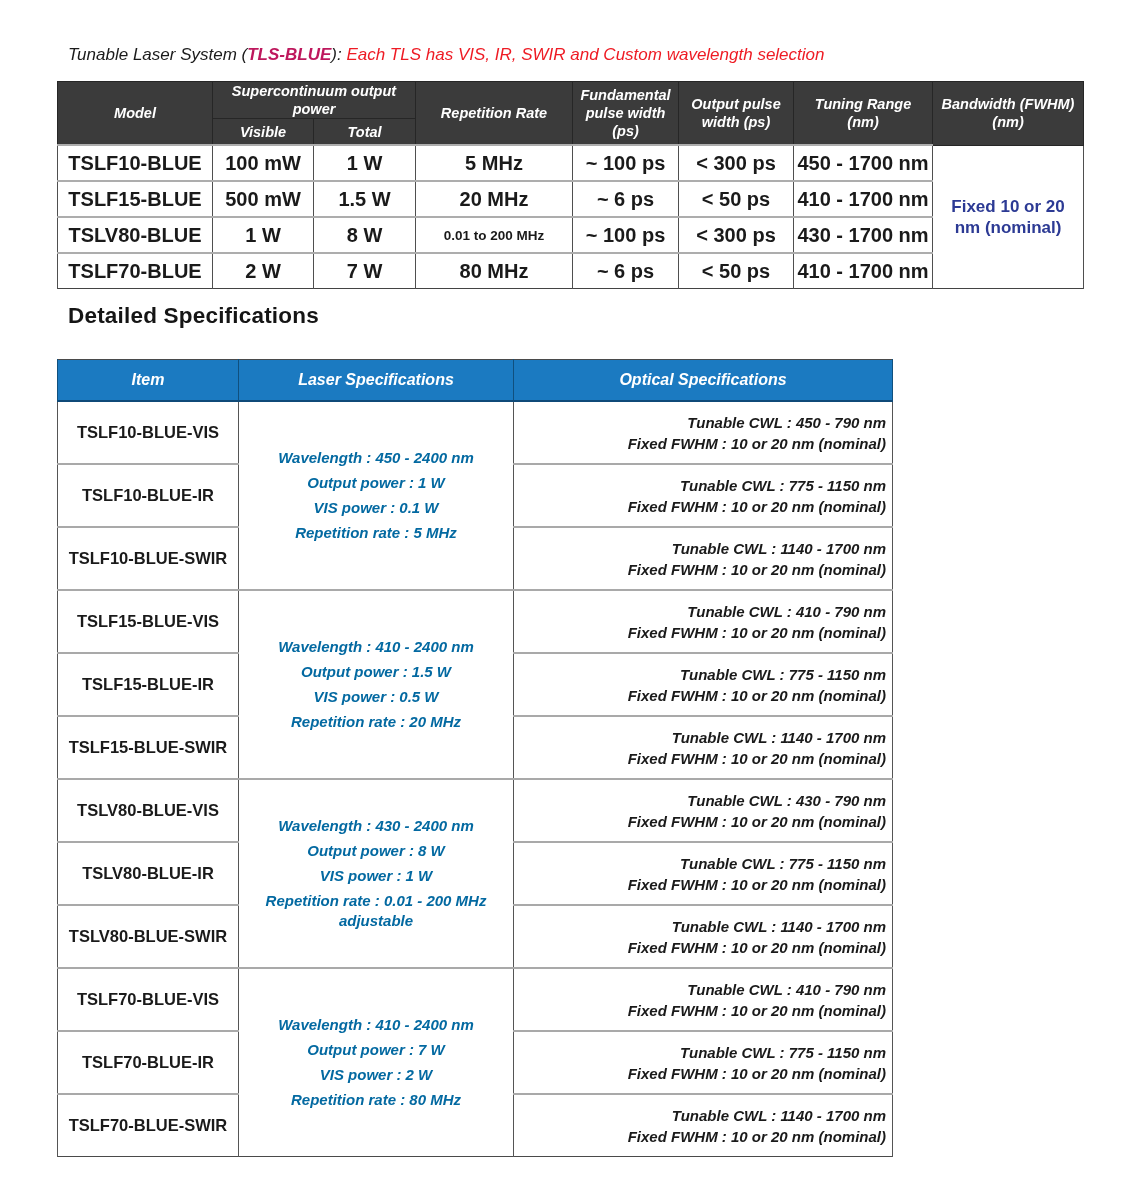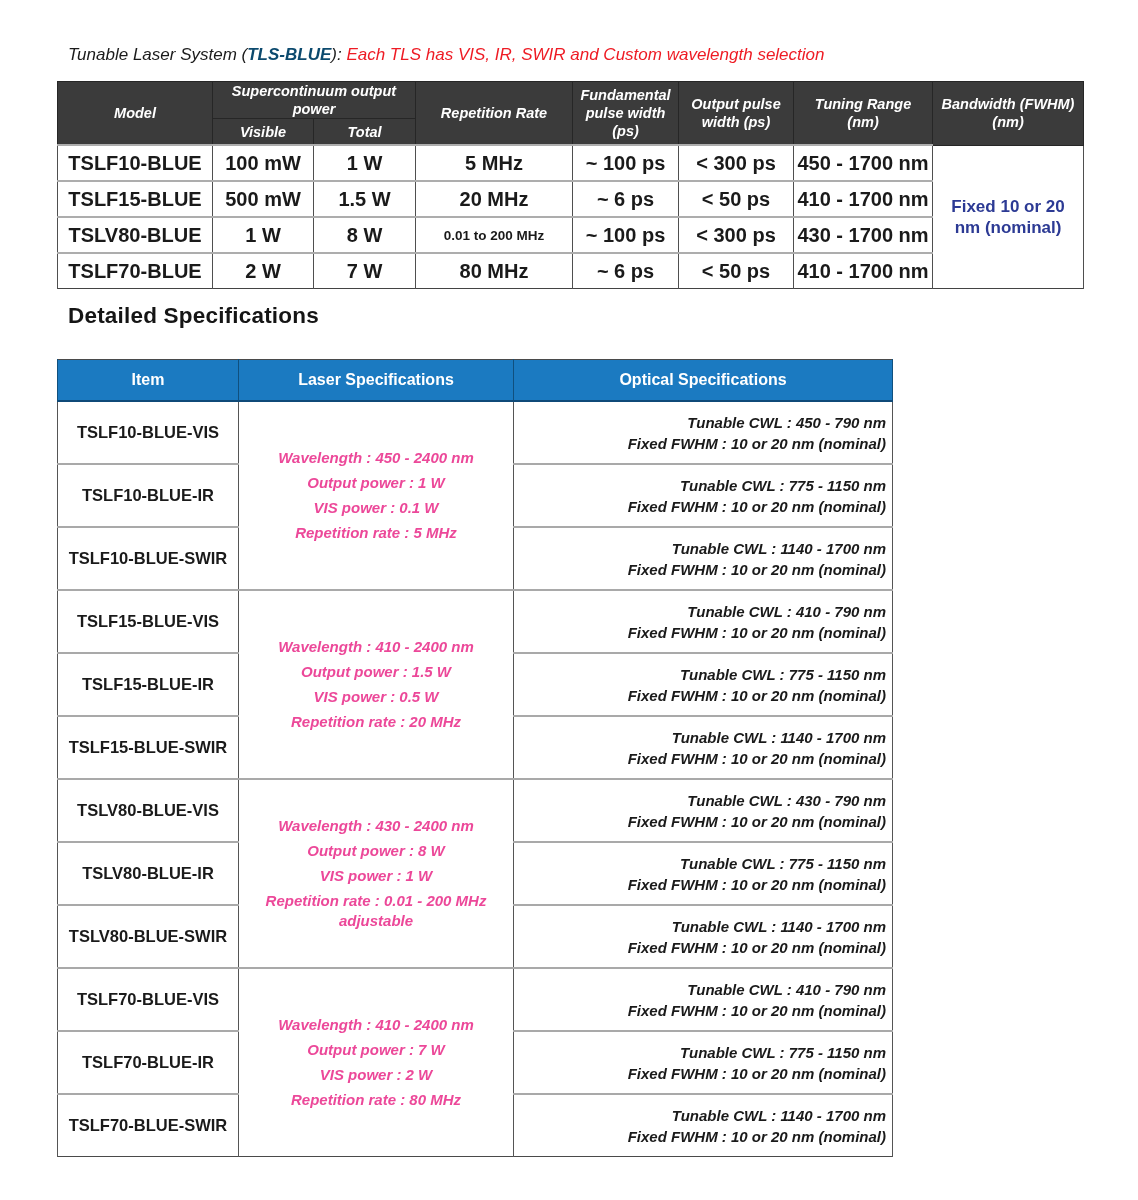--- a/index.html
+++ b/index.html
@@ -13,21 +13,21 @@
 
   .section-title{
     font-size:22.5px;font-weight:bold;color:#151515;
     margin:0 0 0 11px;letter-spacing:.2px;
   }
   .subtitle{
     margin:14px 0 16px 11px;
     font-size:17px;font-style:italic;line-height:21px;
   }
   .subtitle .prefix{color:#1b1b1b;}
-  .subtitle .model{color:#0c4a6e;font-weight:bold;}
+  .subtitle .model{color:#be185d;font-weight:bold;}
   .subtitle .paren{color:#1b1b1b;}
   .subtitle .note{color:#ee1b24;}
 
   table{border-collapse:collapse;table-layout:fixed;}
 
   
   table.general{width:1026px;border:1px solid #434343;}
   table.general th{
     background:#3b3b3b;color:#ffffff;
     font-style:italic;font-weight:bold;font-size:14.5px;
@@ -51,38 +51,38 @@
     color:#2c3a94;font-size:17px;line-height:21px;
     border-top:1px solid #434343;
     padding:4px 6px;
   }
 
   
   .detailed-wrap{margin-top:14px;}
   table.detailed{width:835px;border:1px solid #4a4a4a;margin-top:30px;}
   table.detailed th{
     background:#1b7ac1;color:#ffffff;
-    font-weight:bold;font-size:16px;
+    font-style:italic;font-weight:bold;font-size:16px;
     height:38px;text-align:center;vertical-align:middle;
     border-left:1px solid #10507e;border-right:1px solid #10507e;
     border-bottom:2px solid #0f4a78;
   }
   table.detailed td{
     height:61px;vertical-align:middle;
     border-left:1px solid #555555;
     border-right:1px solid #555555;
     border-top:2px solid #a9a9a9;
   }
   td.item-cell{
     text-align:center;font-weight:bold;font-size:16.5px;color:#1a1a1a;
     padding:0 4px;
   }
   td.laser-cell{
     text-align:center;font-style:italic;font-weight:bold;
-    font-size:15px;color:#ec4899;padding:0 14px;
+    font-size:15px;color:#0369a1;padding:0 14px;
   }
   td.laser-cell .spec-line{margin:5px 0;line-height:20px;}
   td.optical-cell{
     text-align:right;font-style:italic;font-weight:bold;
     font-size:15px;color:#1a1a1a;
     padding:0 6px 0 14px;line-height:21px;
   }
 </style>
 </head>
 <body>

